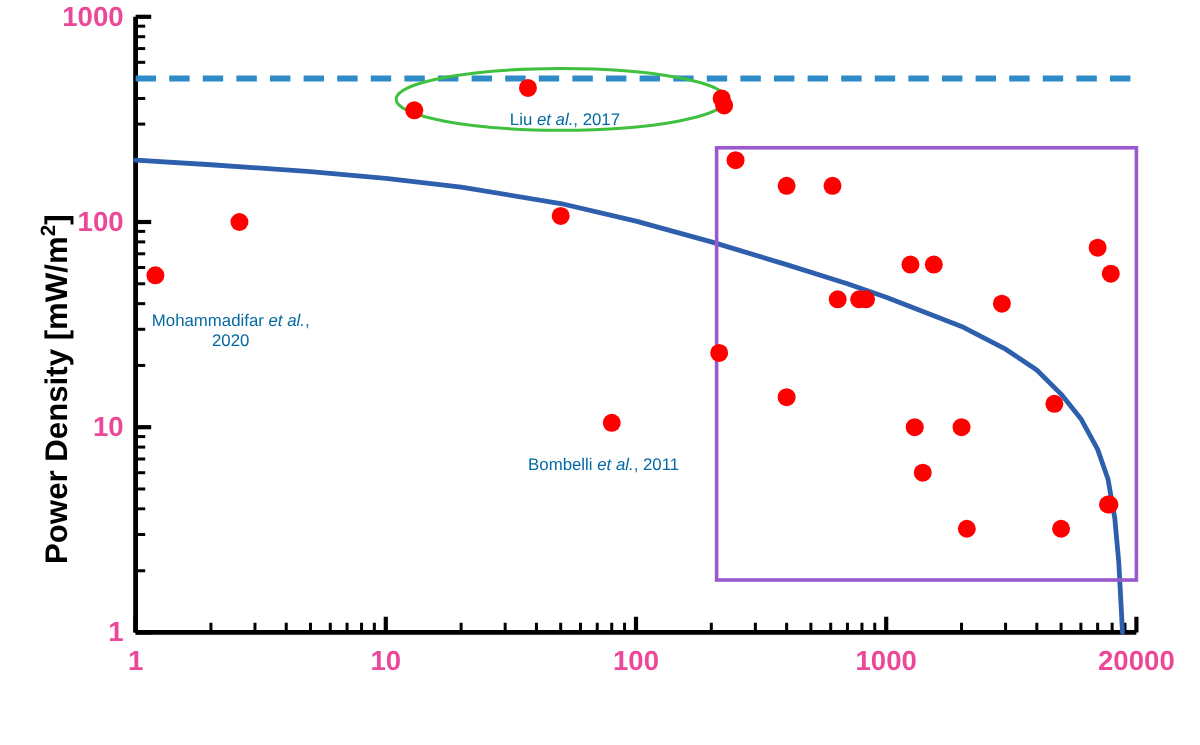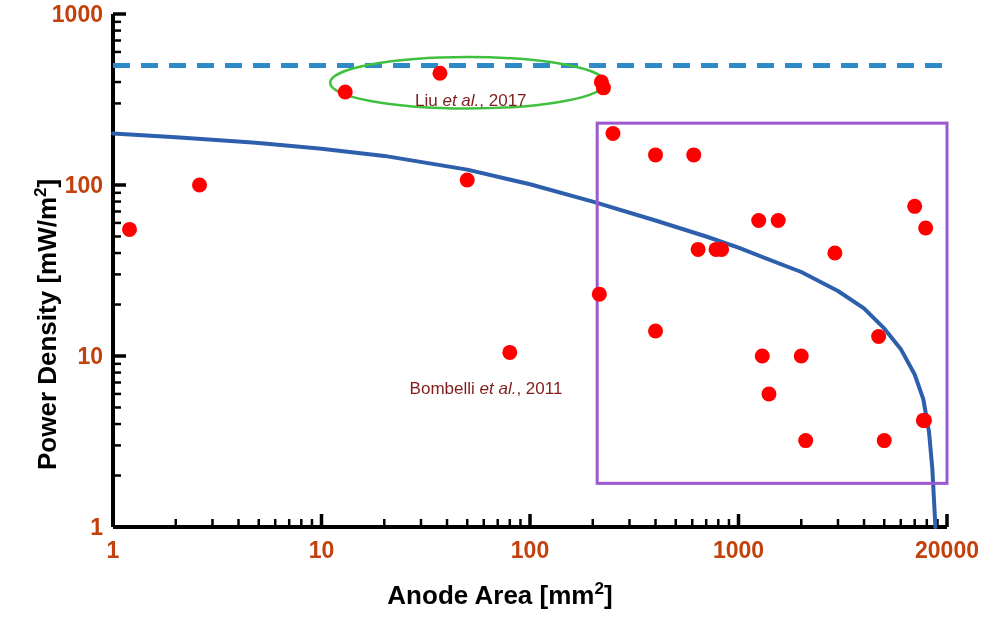--- a/index.html
+++ b/index.html
@@ -9,26 +9,26 @@
 
   .svgwrap{position:absolute;left:0;top:0;width:1000px;height:621px;}
 
   .axis-title{position:absolute;font-weight:bold;color:#000;white-space:nowrap;}
   #x-axis-title{font-size:26px;left:0;top:578px;width:1000px;text-align:center;}
   #y-axis-title{font-size:26px;left:0;top:0;
       transform-origin:left top;
       transform:translate(30px,470px) rotate(-90deg);}
   .sup{font-size:0.66em;vertical-align:super;}
 
-  .tick-label{position:absolute;font-size:23px;font-weight:bold;color:#c2410c;
+  .tick-label{position:absolute;font-size:23px;font-weight:bold;color:#ec4899;
       white-space:nowrap;}
   .xt{transform:translateX(-50%);top:537px;}
   .yt{transform:translateY(-50%);text-align:right;}
 
-  .annot{position:absolute;font-size:17px;color:#7f1d1d;white-space:nowrap;
+  .annot{position:absolute;font-size:14px;color:#0369a1;white-space:nowrap;
       line-height:1.15;}
   .annot i{font-style:italic;}
   .annot.ctr{text-align:center;transform:translateX(-50%);}
 
   #label-500mw{position:absolute;font-size:25px;color:#1a1a1a;font-weight:400;
       left:192px;top:27px;white-space:nowrap;}
 </style>
 </head>
 <body>
 
@@ -145,33 +145,34 @@
         <circle cx="878.6324033795971" cy="336.51568675553096" r="7.5" fill="#FF0000"></circle>
         <circle cx="884.2352459040599" cy="440.61935370729606" r="7.5" fill="#FF0000"></circle>
         <circle cx="914.7029413429726" cy="206.3645239600193" r="7.5" fill="#FF0000"></circle>
         <circle cx="923.3333161984625" cy="420.42437134195904" r="7.5" fill="#FF0000"></circle>
         <circle cx="924.5017246609651" cy="420.42437134195904" r="7.5" fill="#FF0000"></circle>
         <circle cx="925.655248534057" cy="228.05984738193973" r="7.5" fill="#FF0000"></circle>
       </g>
   </svg>
 
 
+  <div class="annot ctr" id="annot-mohammadifar" style="left: 192.274px; top: 258.838px;">
+    <span>Mohammadifar </span><i>et al.</i><span>,</span><br>
+    <span>2020</span>
+  </div>
 
   <div class="annot ctr" id="annot-liu" style="left: 470.787px; top: 90.911px;">
     <span>Liu </span><i>et al.</i><span>, 2017</span>
   </div>
 
-  <div class="annot ctr" id="annot-bombelli" style="left: 486px; top: 379.372px;">
+  <div class="annot ctr" id="annot-bombelli" style="left: 503px; top: 379.372px;">
     <span>Bombelli </span><i>et al.</i><span>, 2011</span>
   </div>
 
 
-  <div class="axis-title" id="x-axis-title">
-    <span>Anode Area [mm</span><span class="sup">2</span><span>]</span>
-  </div>
 
   <div class="axis-title" id="y-axis-title">
     <span>Power Density [mW/m</span><span class="sup">2</span><span>]</span>
   </div>
 
   <div id="tick-labels">
       <div class="tick-label xt" style="left: 113px;">1</div>
       <div class="tick-label xt" style="left: 321.5px;">10</div>
       <div class="tick-label xt" style="left: 530px;">100</div>
       <div class="tick-label xt" style="left: 738.5px;">1000</div>

